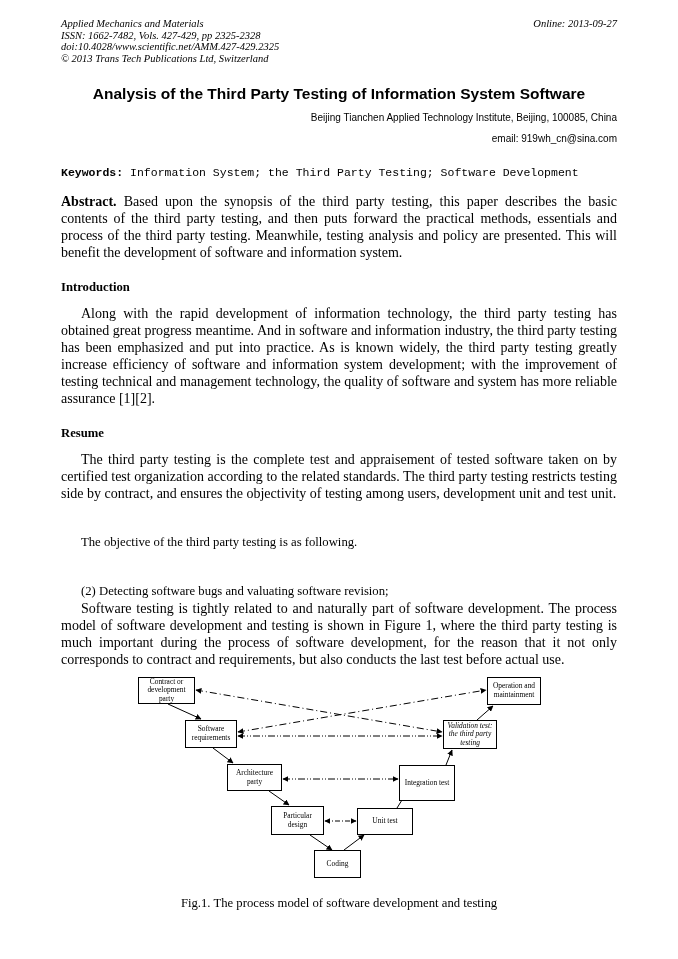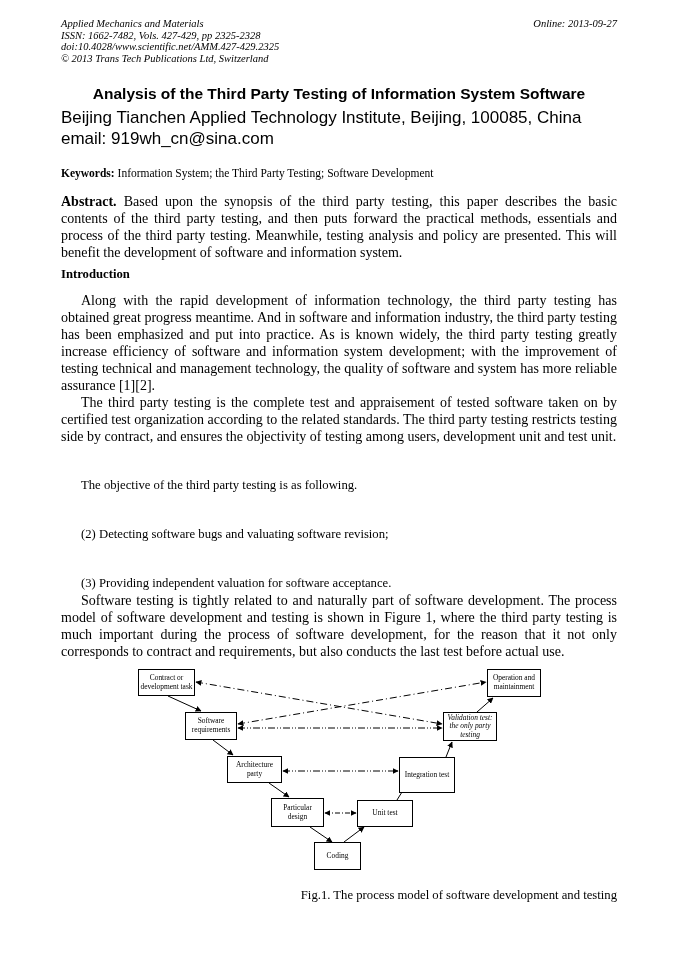--- a/index.html
+++ b/index.html
@@ -34,42 +34,42 @@
   }
   .authors {
     margin-top: 8px;
     text-align: center;
     font-family: "Liberation Sans", sans-serif;
     font-size: 14.5px;
     line-height: 17px;
   }
   .affiliation, .email {
     margin-top: 8px;
-    text-align: left;
+    text-align: right;
     font-family: "Liberation Sans", sans-serif;
-    font-size: 17px;
+    font-size: 10px;
     line-height: 13px;
   }
   
   .keywords {
     margin-top: 21px;
-    font-family: Liberation Serif, serif;
+    font-family: Liberation Mono, monospace;
     font-size: 11.5px;
     line-height: 14px;
   }
   .keywords b { font-weight: bold; }
   
   .para {
     font-size: 14px;
     line-height: 17px;
     text-align: justify;
   }
   .abstract { margin-top: 13px; }
   .sec-head {
-    margin-top: 5px;
+    margin-top: 18px;
     font-size: 12.7px;
     font-weight: bold;
     line-height: 17px;
   }
   .head-gap { margin-bottom: 9px; }
   .indent { text-indent: 20px; }
   .line { font-size: 12.7px; line-height: 17px; text-indent: 20px; margin-top: 32px; }
   
   .figure {
     position: relative;
@@ -87,21 +87,21 @@
     justify-content: center;
     text-align: center;
     font-size: 7.4px;
     line-height: 8.6px;
     font-family: "Liberation Serif", serif;
     padding: 1px;
   }
   .fbox.italic { font-style: italic; }
   .fig-caption {
     margin-top: 10px;
-    text-align: right;
+    text-align: center;
     font-size: 12.7px;
     line-height: 16px;
   }
 </style>
 </head>
 <body>
 
 <div class="page">
 
   <div class="hdr">
@@ -118,24 +118,24 @@
   <div class="affiliation">Beijing Tianchen Applied Technology Institute, Beijing, 100085, China</div>
   <div class="email">email: 919wh_cn@sina.com</div>
 
   <div class="keywords"><b>Keywords:</b> <span>Information System; the Third Party Testing; Software Development</span></div>
 
   <p class="para abstract"><b>Abstract.</b> <span>Based upon the synopsis of the third party testing, this paper describes the basic contents of the third party testing, and then puts forward the practical methods, essentials and process of the third party testing. Meanwhile, testing analysis and policy are presented. This will benefit the development of software and information system.</span></p>
 
   <div class="sec-head head-gap">Introduction</div>
   <p class="para indent">Along with the rapid development of information technology, the third party testing has obtained great progress meantime. And in software and information industry, the third party testing has been emphasized and put into practice. As is known widely, the third party testing greatly increase efficiency of software and information system development; with the improvement of testing technical and management technology, the quality of software and system has more reliable assurance [1][2].</p>
 
+  <div class="sec-head head-gap">Resume</div>
   <p class="para indent">The third party testing is the complete test and appraisement of tested software taken on by certified test organization according to the related standards. The third party testing restricts testing side by contract, and ensures the objectivity of testing among users, development unit and test unit.</p>
   <div class="line">The objective of the third party testing is as following.</div>
   <div class="line">(2) Detecting software bugs and valuating software revision;</div>
-  <div class="line">(3) Providing independent valuation for software acceptance.</div>
   <p class="para indent">Software testing is tightly related to and naturally part of software development. The process model of software development and testing is shown in Figure 1, where the third party testing is much important during the process of software development, for the reason that it not only corresponds to contract and requirements, but also conducts the last test before actual use.</p>
 
   <div class="figure">
     <svg width="556" height="212" viewBox="0 0 556 212">
       <defs>
         <marker id="ah" viewBox="0 0 10 10" refX="9" refY="5" markerWidth="6" markerHeight="6" orient="auto-start-reverse">
           <path d="M0,0 L10,5 L0,10 z" fill="#000"></path>
         </marker>
       </defs>
 
@@ -151,24 +151,24 @@
       </g>
 
       <g stroke="#000" stroke-width="1" fill="none">
         <path d="M135,17 L381,59" stroke-dasharray="7 3 1 3" marker-start="url(#ah)" marker-end="url(#ah)"></path>
         <path d="M177,59 L425,17" stroke-dasharray="7 3 1 3" marker-start="url(#ah)" marker-end="url(#ah)"></path>
         <path d="M177,63 L381,63" stroke-dasharray="7 2 1 2 1 2" marker-start="url(#ah)" marker-end="url(#ah)"></path>
         <path d="M222,106 L337,106" stroke-dasharray="7 2 1 2 1 2" marker-start="url(#ah)" marker-end="url(#ah)"></path>
         <path d="M264,148 L295,148" stroke-dasharray="5 2 1 2" marker-start="url(#ah)" marker-end="url(#ah)"></path>
       </g>
     </svg>
-    <div class="fbox" style="left:77px; top:4px; width:57px; height:27px;">Contract or development task</div>
+    <div class="fbox" style="left:77px; top:4px; width:57px; height:27px;">Contract or development party</div>
     <div class="fbox" style="left:426px; top:4px; width:54px; height:28px;">Operation and maintainment</div>
     <div class="fbox" style="left:124px; top:47px; width:52px; height:28px;">Software requirements</div>
-    <div class="fbox italic" style="left:382px; top:47px; width:54px; height:29px;">Validation test: the only party testing</div>
+    <div class="fbox italic" style="left:382px; top:47px; width:54px; height:29px;">Validation test: the third party testing</div>
     <div class="fbox" style="left:166px; top:91px; width:55px; height:27px;">Architecture party</div>
     <div class="fbox" style="left:338px; top:92px; width:56px; height:36px;">Integration test</div>
     <div class="fbox" style="left:210px; top:133px; width:53px; height:29px;">Particular design</div>
     <div class="fbox" style="left:296px; top:135px; width:56px; height:27px;">Unit test</div>
     <div class="fbox" style="left:253px; top:177px; width:47px; height:28px;">Coding</div>
   </div>
 
   <div class="fig-caption">Fig.1. The process model of software development and testing</div>
 
 </div>

